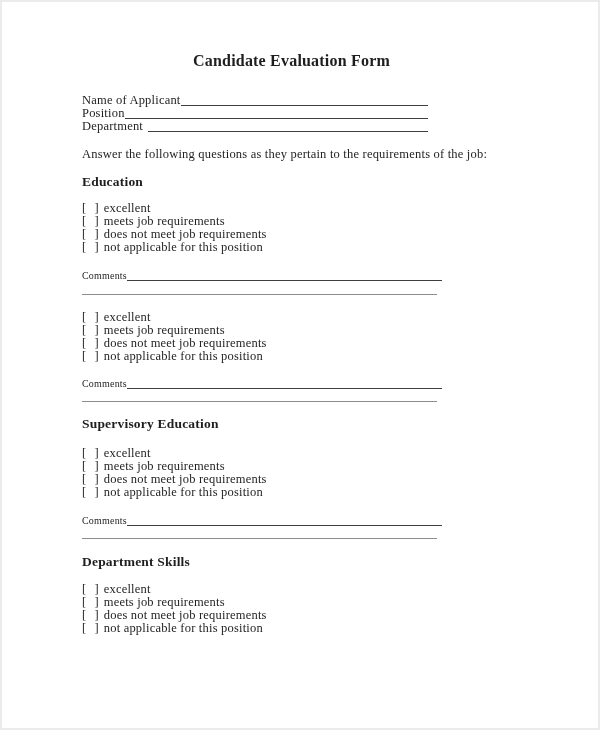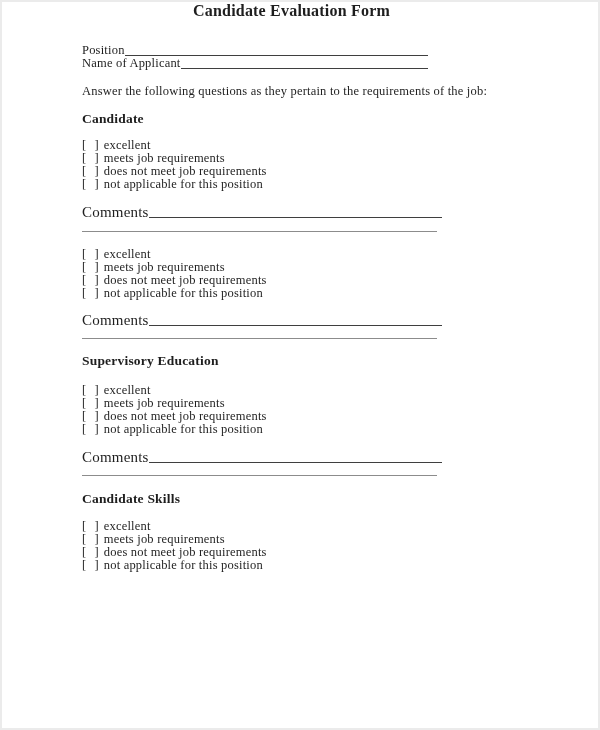--- a/index.html
+++ b/index.html
@@ -10,20 +10,21 @@
     box-sizing: border-box;
     background: #ffffff;
     border: 2px solid #ebebeb;
     font-family: "Liberation Serif", "DejaVu Serif", serif;
     color: #1e1e1e;
     overflow: hidden;
   }
   .title {
     box-sizing: border-box;
     width: 100%;
+    padding-top: 50px;
     padding-right: 17px;
     text-align: center;
     font-size: 16px;
     line-height: 18px;
     font-weight: bold;
     letter-spacing: 0.2px;
   }
   .content {
     box-sizing: border-box;
     padding-left: 80px;
@@ -72,21 +73,21 @@
     line-height: 13px;
     letter-spacing: 0.2px;
   }
   .cbx { white-space: pre; margin-right: 5px; cursor: pointer; }
   .cbx-gap { display: inline-block; width: 8px; }
   .comments-row {
     display: flex;
     align-items: stretch;
     width: 360px;
     margin-top: 15px;
-    font-size: 15px;
+    font-size: 10px;
     line-height: 13px;
     letter-spacing: 0.2px;
   }
   .sec:nth-of-type(2) .comments-row { margin-top: 14px; }
   .comments-row .fill-line {
     flex: 1;
     border-bottom: 1px solid #3f3f3f;
     margin-bottom: 1px;
   }
   .line2 {
@@ -100,33 +101,37 @@
 <body>
 
 <div class="page">
 
   <div class="title">Candidate Evaluation Form</div>
 
   <div class="content">
 
     <div class="fields">
       <div class="field-row">
+        <span>Name of Applicant</span>
+        <span class="fill-line"></span>
+      </div>
+      <div class="field-row">
         <span>Position</span>
         <span class="fill-line"></span>
       </div>
-      <div class="field-row">
-        <span>Name of Applicant</span>
+      <div class="field-row dept">
+        <span>Department</span>
         <span class="fill-line"></span>
       </div>
     </div>
 
     <div class="intro">Answer the following questions as they pertain to the requirements of the job:</div>
 
     <section class="sec">
-      <h2 class="sec-title">Candidate</h2>
+      <h2 class="sec-title">Education</h2>
       <div class="cb-group">
         <div class="cb-row">
           <span class="cbx"><span>[</span><span class="cbx-gap"></span><span>]</span></span>
           <span>excellent</span>
         </div>
         <div class="cb-row">
           <span class="cbx"><span>[</span><span class="cbx-gap"></span><span>]</span></span>
           <span>meets job requirements</span>
         </div>
         <div class="cb-row">
@@ -192,21 +197,21 @@
         </div>
       </div>
       <div class="comments-row">
         <span>Comments</span>
         <span class="fill-line"></span>
       </div>
       <div class="line2"></div>
     </section>
 
     <section class="sec">
-      <h2 class="sec-title">Candidate Skills</h2>
+      <h2 class="sec-title">Department Skills</h2>
       <div class="cb-group">
         <div class="cb-row">
           <span class="cbx"><span>[</span><span class="cbx-gap"></span><span>]</span></span>
           <span>excellent</span>
         </div>
         <div class="cb-row">
           <span class="cbx"><span>[</span><span class="cbx-gap"></span><span>]</span></span>
           <span>meets job requirements</span>
         </div>
         <div class="cb-row">

